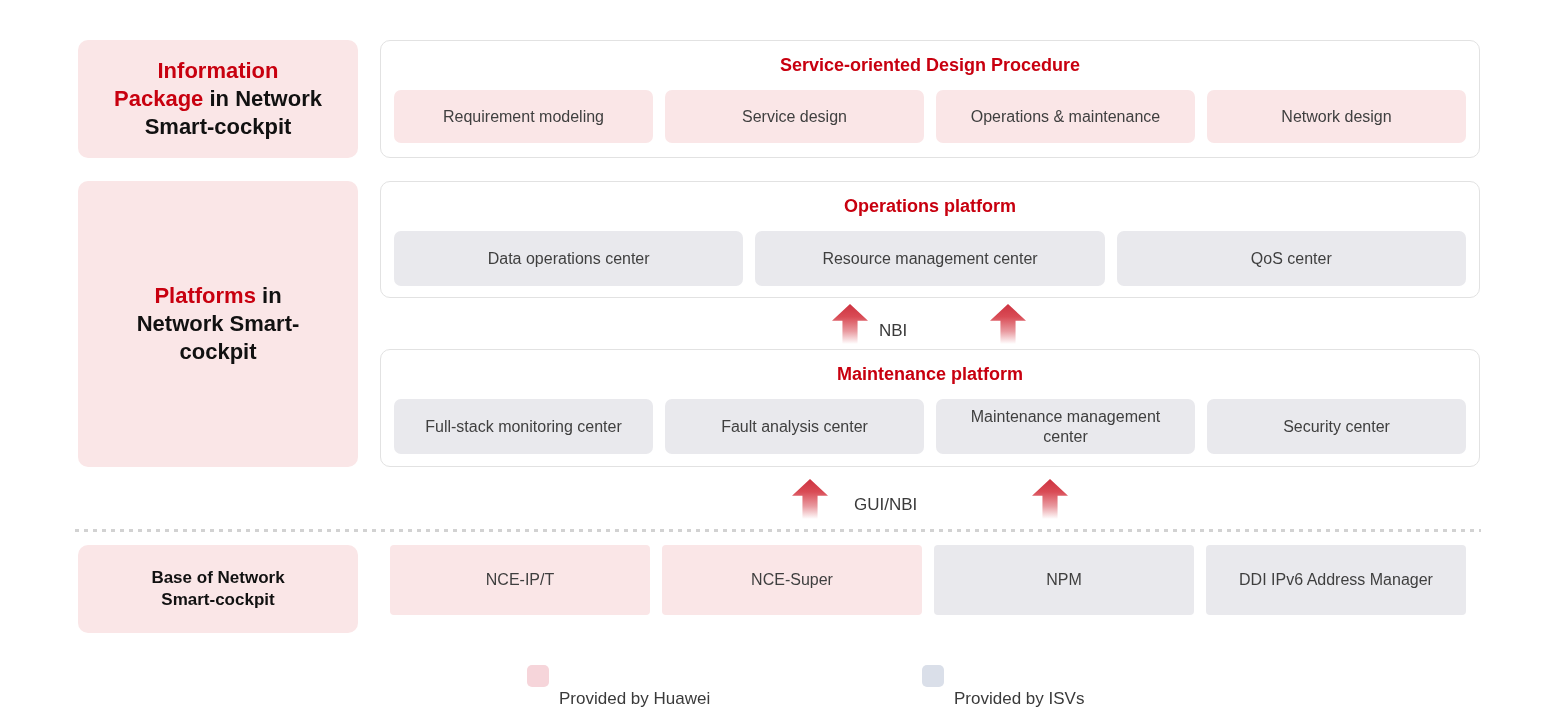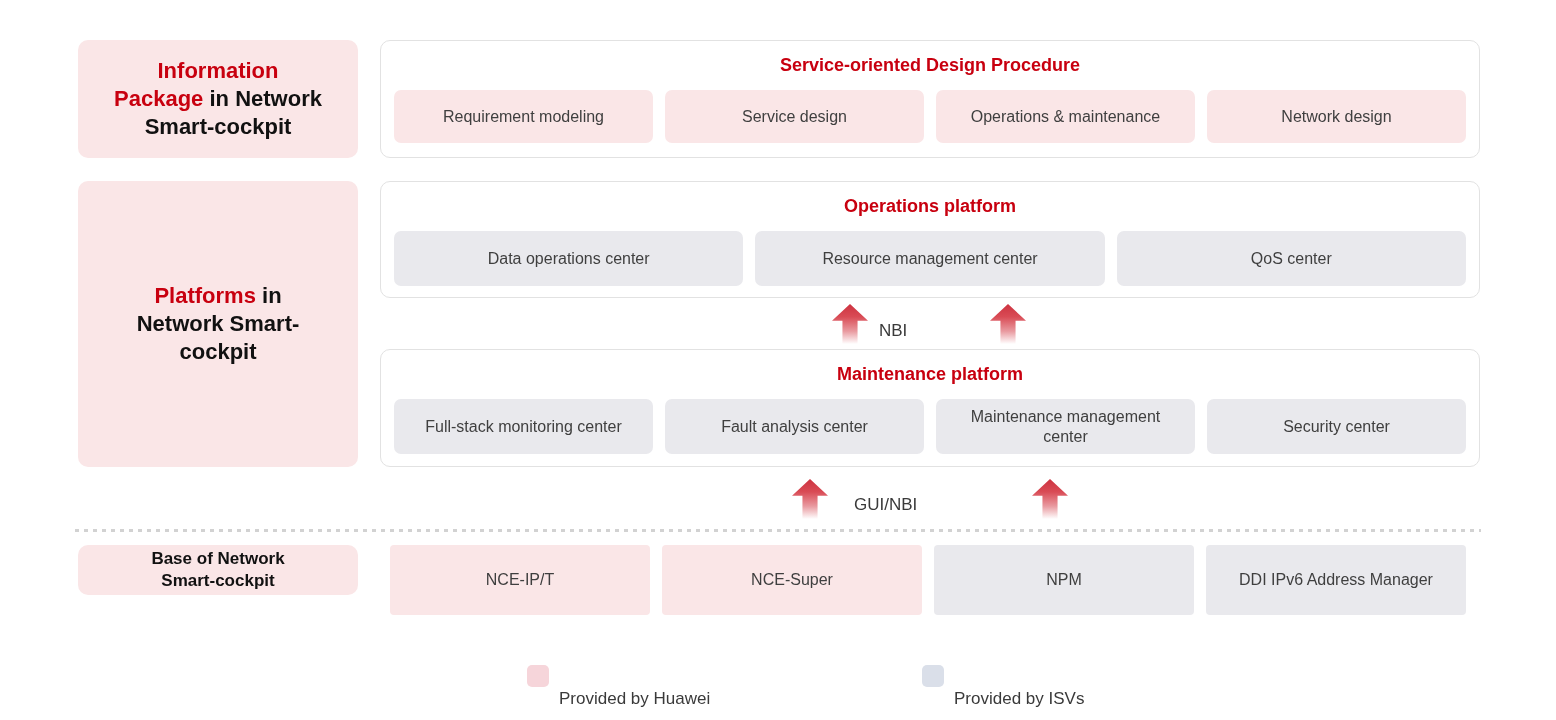--- a/index.html
+++ b/index.html
@@ -26,21 +26,21 @@
     text-align: center;
     font-weight: bold;
     font-size: 22px;
     color: #111111;
     line-height: 1.28;
   }
   .side-label .inner { display: inline-block; max-width: 208px; }
   .side-label .hl { color: #c8000f; }
   #side-info      { top: 40px;  height: 118px; }
   #side-platforms { top: 181px; height: 286px; }
-  #side-base      { top: 545px; height: 50px; font-size: 17px; }
+  #side-base      { top: 545px; height: 88px; font-size: 17px; }
   #side-base .inner { max-width: 162px; }
 
   
   .panel {
     position: absolute;
     left: 380px;
     width: 1100px;
     background: #ffffff;
     border: 1px solid #e2e2e2;
     border-radius: 10px;

